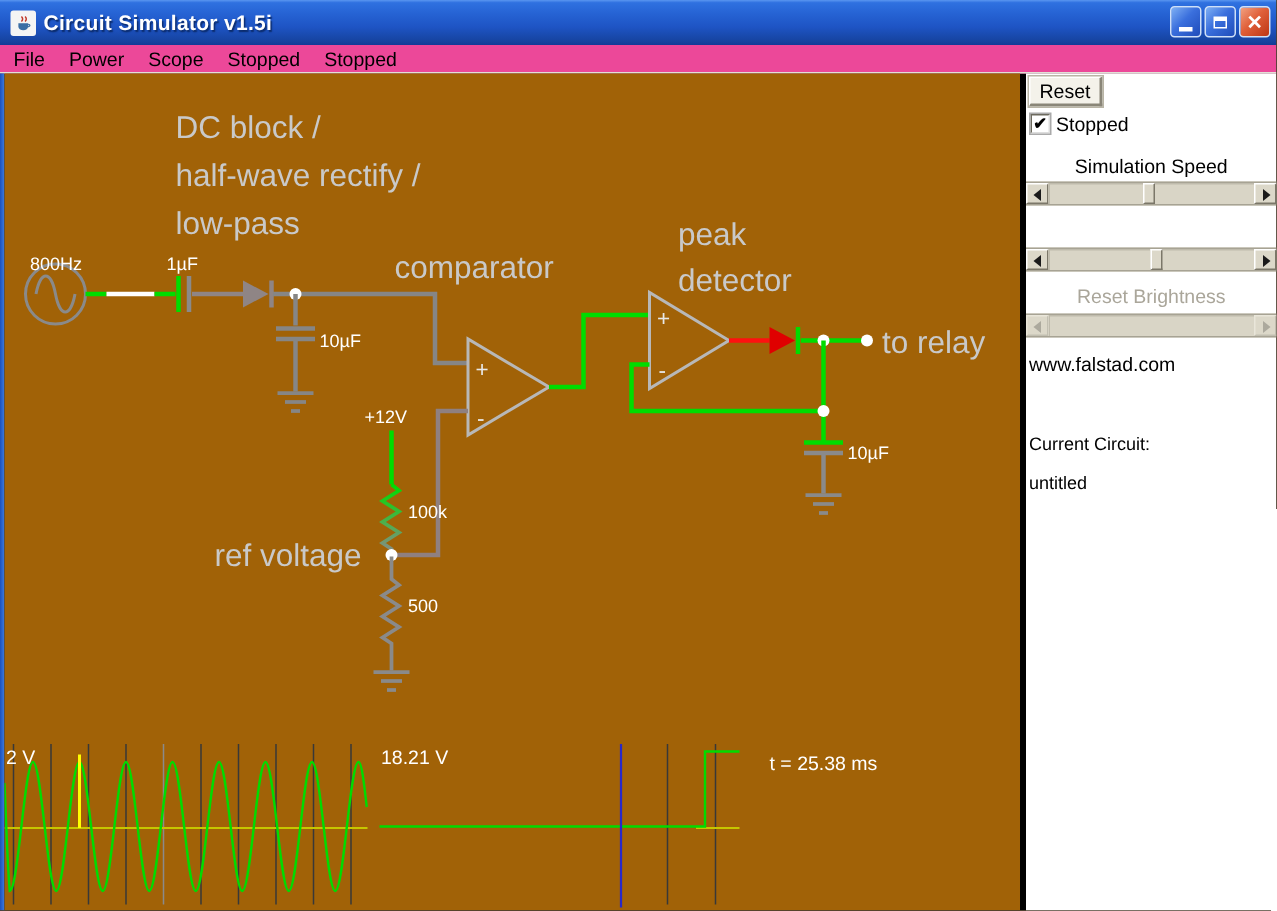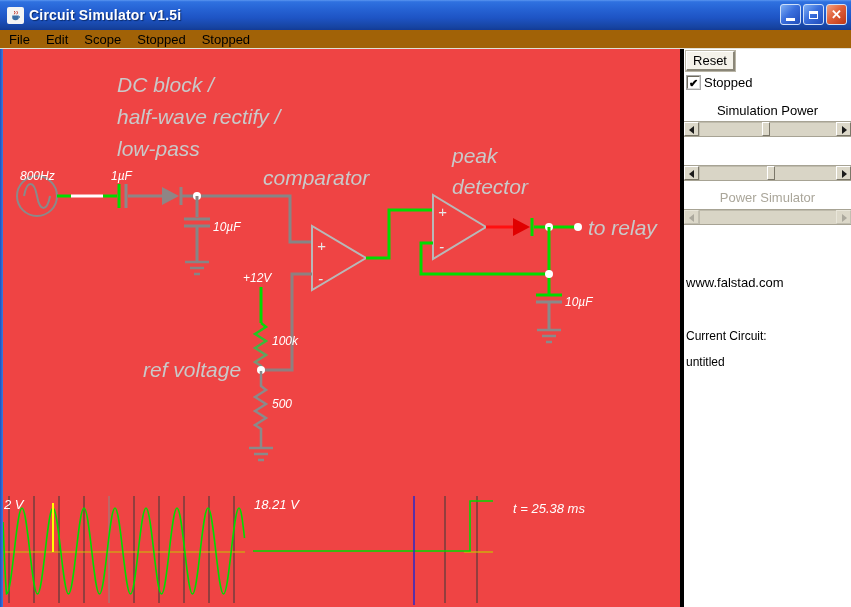--- a/index.html
+++ b/index.html
@@ -15,28 +15,28 @@
   .win-title{color:#fff;font-weight:bold;font-size:14px;text-shadow:1px 1px 1px #0a2a6a;letter-spacing:.2px;}
   .winbtns{position:absolute;right:4px;top:4px;display:flex;gap:2px;}
   .wbtn{width:21px;height:21px;border:1px solid #cfe0f8;border-radius:3px;color:#fff;
     display:flex;align-items:center;justify-content:center;cursor:pointer;
     background:linear-gradient(135deg,#7fb0f4 0%,#3a6fdd 45%,#1f4cba 100%);}
   .wbtn.close{background:linear-gradient(135deg,#f2a282 0%,#e0603a 45%,#bd3615 100%);}
   .glyph-min{display:block;width:9px;height:3px;background:#fff;margin-top:9px;}
   .glyph-max{display:block;width:9px;height:8px;border:1px solid #fff;border-top:3px solid #fff;}
   .glyph-close{font-size:13px;font-weight:bold;line-height:1;}
   
-  .menubar{position:absolute;left:0;top:30px;width:851px;height:19px;background:#a16207;
+  .menubar{position:absolute;left:0;top:30px;width:851px;height:19px;background:#ec4899;
     display:flex;align-items:center;font-size:13px;color:#000;border-bottom:1px solid #e2e0d6;}
   .menu-item{padding:0 8px;cursor:default;}
   .menu-item:first-child{padding-left:9px;}
   
   .left-border{position:absolute;left:0;top:49px;width:3px;height:558px;
     background:linear-gradient(90deg,#1c50bc,#3d7ce0);}
-  .canvas{position:absolute;left:3px;top:49px;width:677px;height:558px;background:#ef4444;font-style:italic;}
+  .canvas{position:absolute;left:3px;top:49px;width:677px;height:558px;background:#a16207;}
   .panel{position:absolute;left:684px;top:49px;width:167px;height:606px;background:#ffffff;
     font-size:13px;color:#000;}
   
   .reset-btn{position:absolute;left:2px;top:2px;width:49px;height:20px;background:#f4f2ea;
     border-top:1px solid #fff;border-left:1px solid #fff;
     border-right:2px solid #8a8678;border-bottom:2px solid #8a8678;
     outline:1px solid #b9b5a6;font-size:13px;text-align:center;line-height:17px;cursor:pointer;}
   .chkrow{position:absolute;left:3px;top:26px;display:flex;align-items:center;gap:4px;}
   .chk{width:13px;height:13px;background:#fff;border-top:1px solid #6d6a5e;border-left:1px solid #6d6a5e;
     border-right:1px solid #ddd;border-bottom:1px solid #ddd;outline:1px solid #aaa;
@@ -49,21 +49,21 @@
     border-top:1px solid #fff;border-left:1px solid #fff;border-right:1px solid #7b7769;border-bottom:1px solid #7b7769;}
   .sb-arrow i{position:absolute;top:3px;width:0;height:0;border-top:4px solid transparent;border-bottom:4px solid transparent;}
   .sb-arrow.l i{left:4px;border-right:5px solid #1a1a1a;}
   .sb-arrow.r i{left:5px;border-left:5px solid #1a1a1a;}
   .sb-track{position:relative;flex:1;background:#d9d5c6;box-shadow:inset 1px 1px 0 #bfbbac;}
   .sb-thumb{position:absolute;top:0;width:8px;height:14px;background:#dcd8c9;cursor:pointer;
     border-top:1px solid #fff;border-left:1px solid #fff;border-right:1px solid #7b7769;border-bottom:1px solid #7b7769;}
   .scrollbar.dis .sb-arrow{border-color:#e9e6da #c2bfb1 #c2bfb1 #e9e6da;}
   .scrollbar.dis .sb-arrow i{opacity:.25;}
   .scrollbar.dis{background:#e2dfd2;}
-  .ptext{position:absolute;left:2px;margin-top:40px;}
+  .ptext{position:absolute;left:2px;}
   
   text{font-family:"Liberation Sans",sans-serif;}
   .big{fill:#c9c9c9;font-size:21px;}
   .lbl{fill:#ffffff;font-size:12px;}
   .stxt{fill:#ffffff;font-size:13px;}
   .sign{fill:#e8e8e8;font-size:15px;}
 </style>
 </head>
 <body>
 
@@ -86,21 +86,21 @@
           <i class="glyph-max"></i>
         </span>
       <span class="wbtn close">
           <span class="glyph-close">✕</span>
         </span>
     </span>
   </div>
 
   <div class="menubar">
     <span class="menu-item">File</span>
-    <span class="menu-item">Edit</span>
+    <span class="menu-item">Power</span>
     <span class="menu-item">Scope</span>
     <span class="menu-item">Stopped</span>
     <span class="menu-item">Stopped</span>
   </div>
 
   <div class="left-border"></div>
 
   <div class="canvas">
     <svg width="681" height="558" viewBox="3 49 681 558">
 
@@ -264,21 +264,21 @@
   </div>
 
   <div class="panel">
     <div class="reset-btn">Reset</div>
 
     <div class="chkrow">
       <span class="chk">✔</span>
       <span>Stopped</span>
     </div>
 
-    <div class="slider-label" style="top:54px">Simulation Power</div>
+    <div class="slider-label" style="top:54px">Simulation Speed</div>
     <div class="scrollbar" style="top:72px">
       <span class="sb-arrow l">
           <i></i>
         </span>
       <span class="sb-track">
         <span class="sb-thumb" style="left:63px"></span>
       </span>
       <span class="sb-arrow r">
           <i></i>
         </span>
@@ -289,21 +289,21 @@
           <i></i>
         </span>
       <span class="sb-track">
         <span class="sb-thumb" style="left:68px"></span>
       </span>
       <span class="sb-arrow r">
           <i></i>
         </span>
     </div>
 
-    <div class="slider-label dis" style="top:141px">Power Simulator</div>
+    <div class="slider-label dis" style="top:141px">Reset Brightness</div>
     <div class="scrollbar dis" style="top:160px">
       <span class="sb-arrow l">
           <i></i>
         </span>
       <span class="sb-track"></span>
       <span class="sb-arrow r">
           <i></i>
         </span>
     </div>
 

